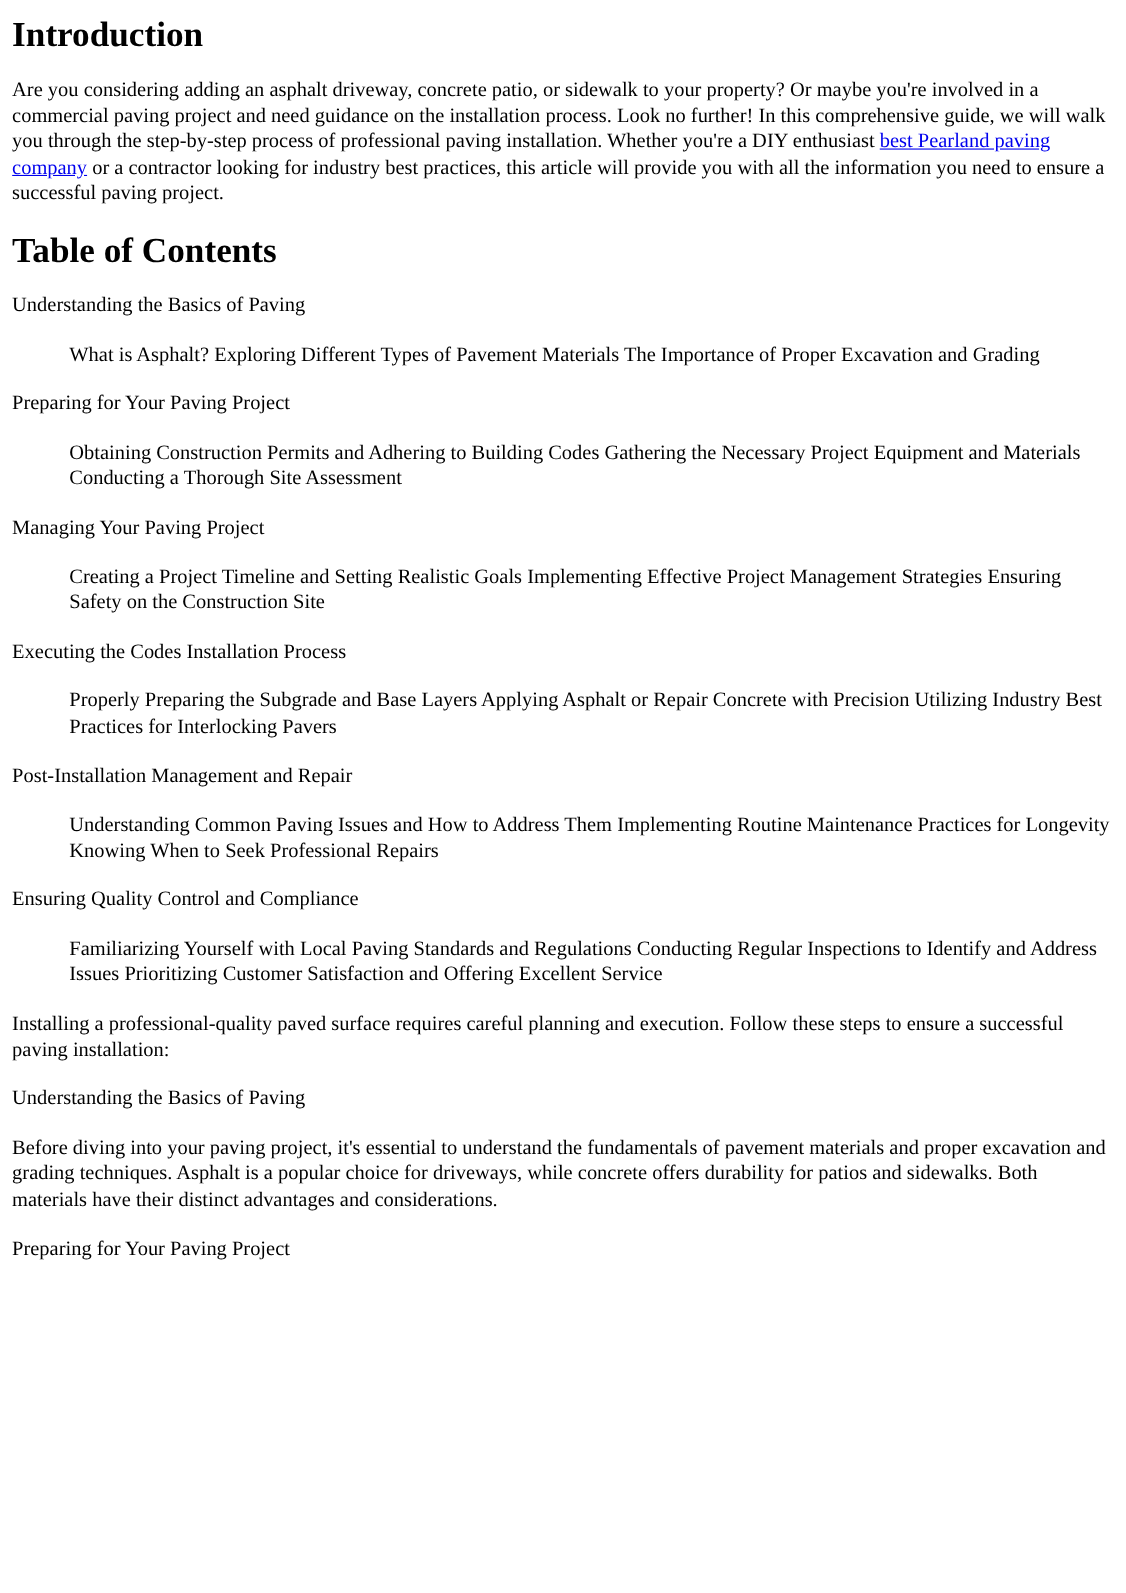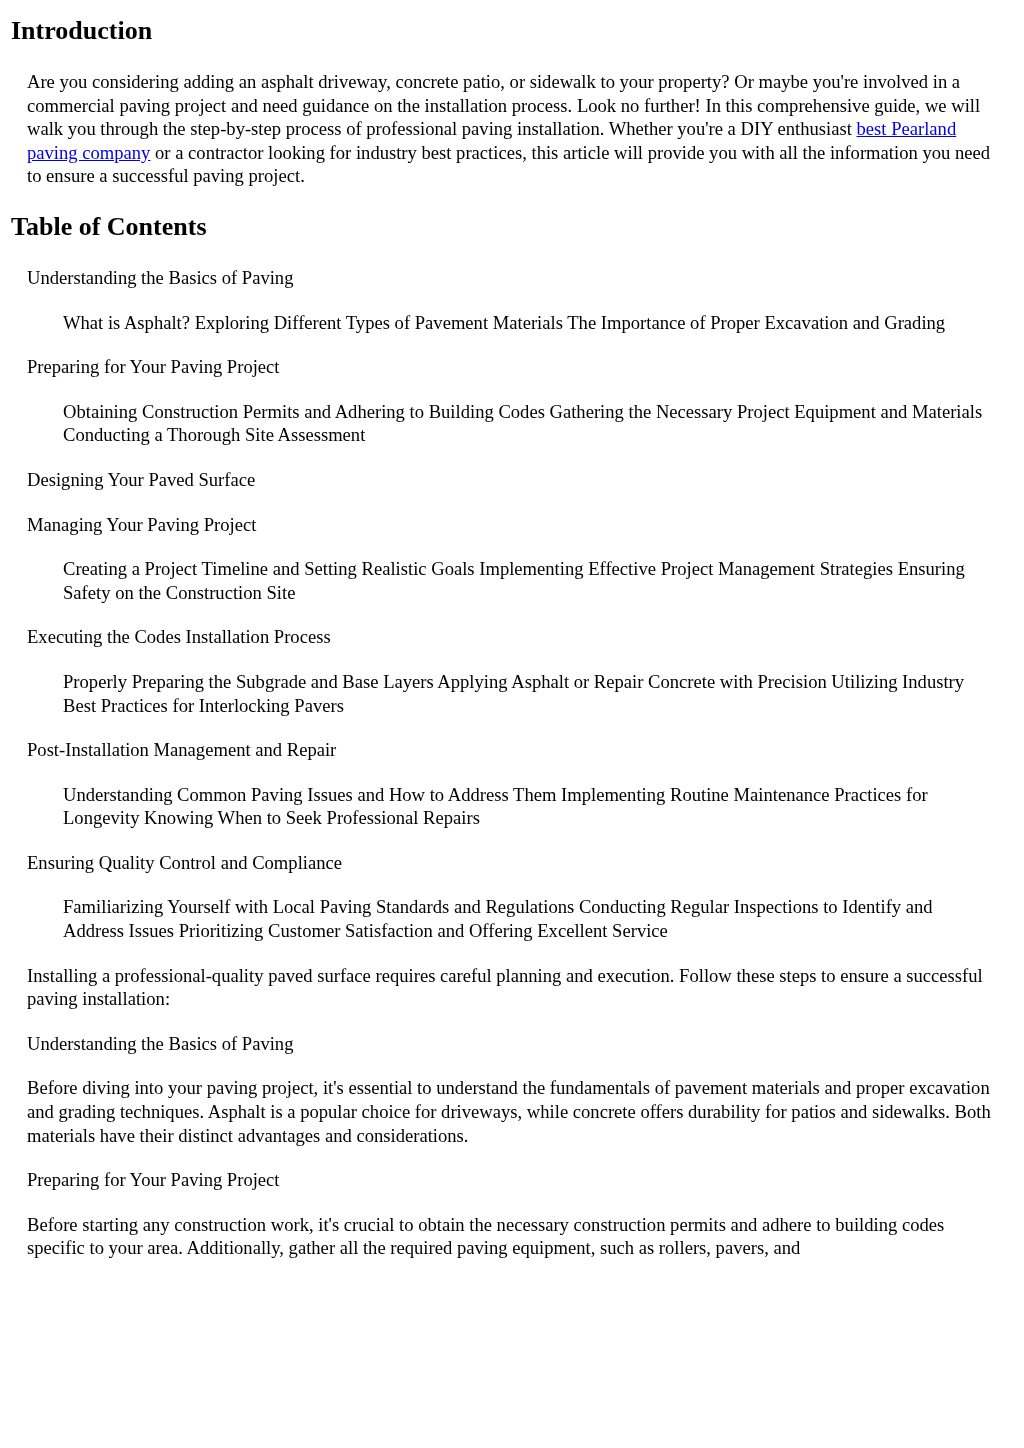--- a/index.html
+++ b/index.html
@@ -8,27 +8,27 @@
   }
   body {
     margin: 13px 11px;
     width: 1002px;
     font-family: "Liberation Serif", "DejaVu Serif", serif;
     font-size: 18.6px;
     line-height: 23.6px;
   }
   h1 {
     font-family: "Liberation Serif", "DejaVu Serif", serif;
-    font-size: 26px;
+    font-size: 32px;
     line-height: 36px;
     font-weight: bold;
     margin: 21px 0;
   }
   h1:first-child { margin-top: 0; }
-  p { margin: 21px 16px; }
+  p { margin: 21px 0; }
   .toc-sub { margin-left: 52px; }
   a.doc-link {
     color: #0000ee;
     text-decoration: underline;
     cursor: pointer;
   }
 </style>
 </head>
 <body style="background: rgb(255, 255, 255); color: rgb(0, 0, 0);">
 
@@ -40,21 +40,20 @@
 
   <h1>Table of Contents</h1>
 
   <section>
     <p class="toc-item">Understanding the Basics of Paving</p>
     <p class="toc-sub">What is Asphalt? Exploring Different Types of Pavement Materials The Importance of Proper Excavation and Grading</p>
 
     <p class="toc-item">Preparing for Your Paving Project</p>
     <p class="toc-sub">Obtaining Construction Permits and Adhering to Building Codes Gathering the Necessary Project Equipment and Materials Conducting a Thorough Site Assessment</p>
 
-    <p class="toc-item">Designing Your Paved Surface</p>
 
     <p class="toc-item">Managing Your Paving Project</p>
     <p class="toc-sub">Creating a Project Timeline and Setting Realistic Goals Implementing Effective Project Management Strategies Ensuring Safety on the Construction Site</p>
 
     <p class="toc-item">Executing the Codes Installation Process</p>
     <p class="toc-sub">Properly Preparing the Subgrade and Base Layers Applying Asphalt or Repair Concrete with Precision Utilizing Industry Best Practices for Interlocking Pavers</p>
 
     <p class="toc-item">Post-Installation Management and Repair</p>
     <p class="toc-sub">Understanding Common Paving Issues and How to Address Them Implementing Routine Maintenance Practices for Longevity Knowing When to Seek Professional Repairs</p>
 
@@ -65,16 +64,15 @@
 
   <p>Installing a professional-quality paved surface requires careful planning and execution. Follow these steps to ensure a successful paving installation:</p>
 
   <section>
     <p>Understanding the Basics of Paving</p>
     <p>Before diving into your paving project, it's essential to understand the fundamentals of pavement materials and proper excavation and grading techniques. Asphalt is a popular choice for driveways, while concrete offers durability for patios and sidewalks. Both materials have their distinct advantages and considerations.</p>
   </section>
 
   <section>
     <p>Preparing for Your Paving Project</p>
-    <p>Before starting any construction work, it's crucial to obtain the necessary construction permits and adhere to building codes specific to your area. Additionally, gather all the required paving equipment, such as rollers, pavers, and</p>
   </section>
 
 </article>
 
 </body></html>

